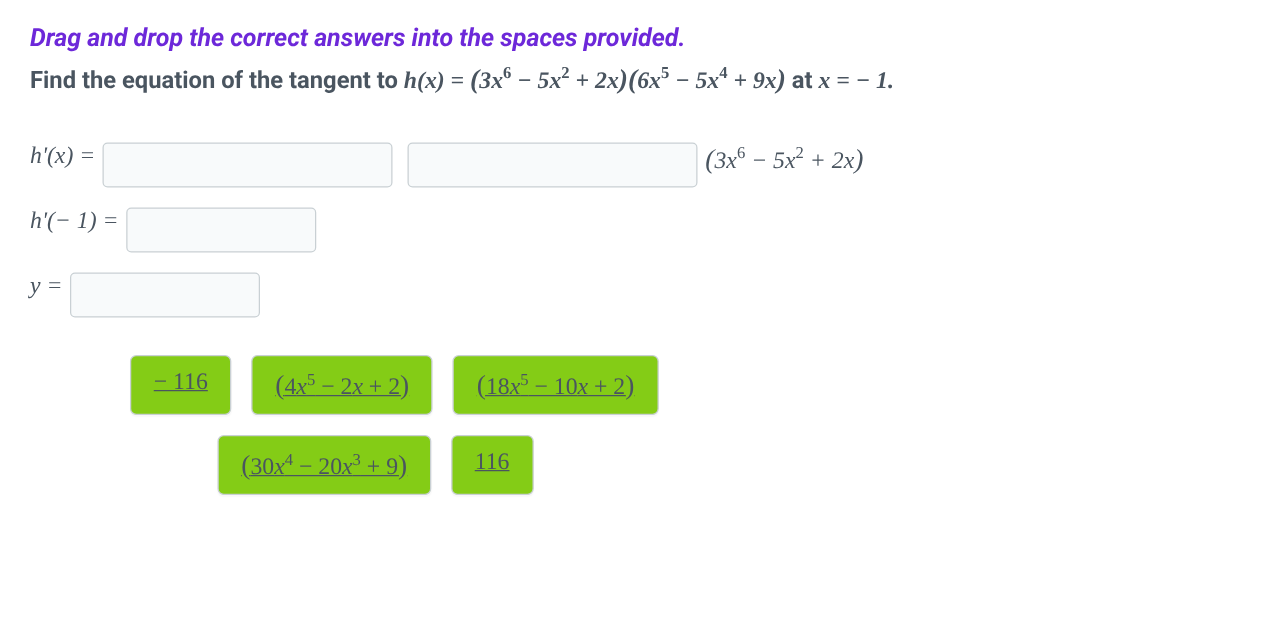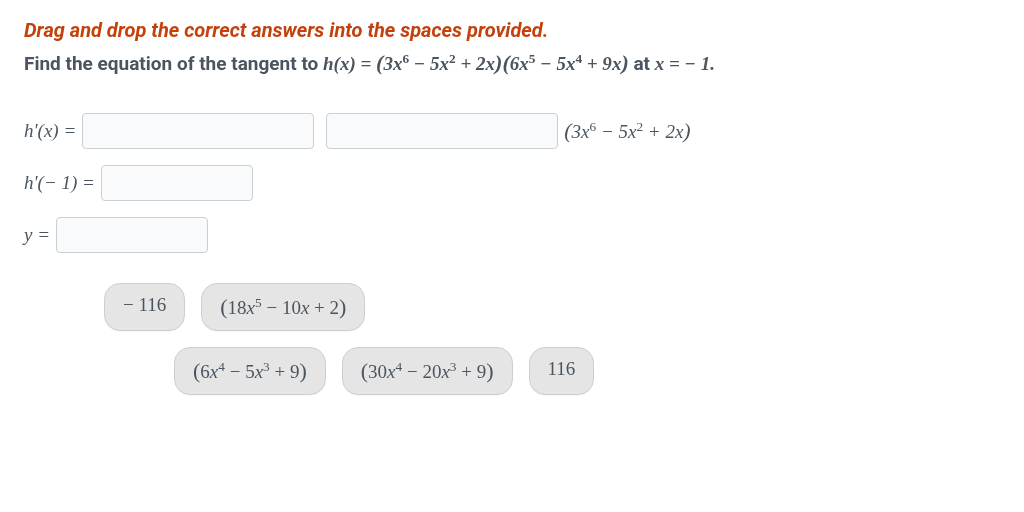--- a/index.html
+++ b/index.html
@@ -5,39 +5,38 @@
   body {
     margin: 0;
     padding: 18px 24px;
     font-family: -apple-system, BlinkMacSystemFont, "Segoe UI", Roboto, sans-serif;
     color: #4a5560;
     background: #ffffff;
     width: 1024px;
     box-sizing: border-box;
   }
   .instruction {
-    color: #c2410c;
+    color: #6d28d9;
     font-weight: 700;
     font-style: italic;
     font-size: 20px;
     margin-bottom: 4px;
   }
   .question {
     font-size: 19px;
     margin-bottom: 34px;
     line-height: 1.5;
     font-weight: bold;
   }
   .math {
     font-family: Georgia, "Times New Roman", serif;
     font-style: italic;
   }
   .line {
     display: flex;
-    align-items: center;
     margin-bottom: 16px;
     font-size: 19px;
   }
   .dropzone {
     display: inline-block;
     min-width: 230px;
     height: 34px;
     border: 1px solid #c9d0d4;
     border-radius: 4px;
     background: #f8fafb;
@@ -54,29 +53,30 @@
     margin-top: 30px;
     padding-left: 80px;
     justify-content: flex-start;
   }
   .tile-row.second {
     margin-top: 16px;
     padding-left: 150px;
   }
   .tile {
     border: 1px solid #c9d0d4;
-    border-radius: 16px;
-    background: #e5e5e5;
+    border-radius: 5px;
+    background: #84cc16;
     padding: 10px 18px;
     font-size: 19px;
     font-family: Georgia, "Times New Roman", serif;
     color: #4a5560;
     cursor: grab;
     box-shadow: 0 1px 1px rgba(0,0,0,0.03);
     white-space: nowrap;
+    text-decoration: underline;
   }
   .paren {
     font-family: Georgia, "Times New Roman", serif;
     font-size: 22px;
   }
   sup {
     font-size: 0.7em;
     font-style: normal;
   }
 </style>
@@ -106,20 +106,20 @@
   <span class="dropzone small"></span>
 </div>
 
 <div class="line">
   <span class="math"><i>y</i> = </span>
   <span class="dropzone small"></span>
 </div>
 
 <div class="tile-row">
   <div class="tile">− 116</div>
+  <div class="tile"><span class="paren">(</span>4<i>x</i><sup>5</sup> − 2<i>x</i> + 2<span class="paren">)</span></div>
   <div class="tile"><span class="paren">(</span>18<i>x</i><sup>5</sup> − 10<i>x</i> + 2<span class="paren">)</span></div>
 </div>
 
 <div class="tile-row second">
-  <div class="tile"><span class="paren">(</span>6<i>x</i><sup>4</sup> − 5<i>x</i><sup>3</sup> + 9<span class="paren">)</span></div>
   <div class="tile"><span class="paren">(</span>30<i>x</i><sup>4</sup> − 20<i>x</i><sup>3</sup> + 9<span class="paren">)</span></div>
   <div class="tile">116</div>
 </div>
 
 </body></html>

